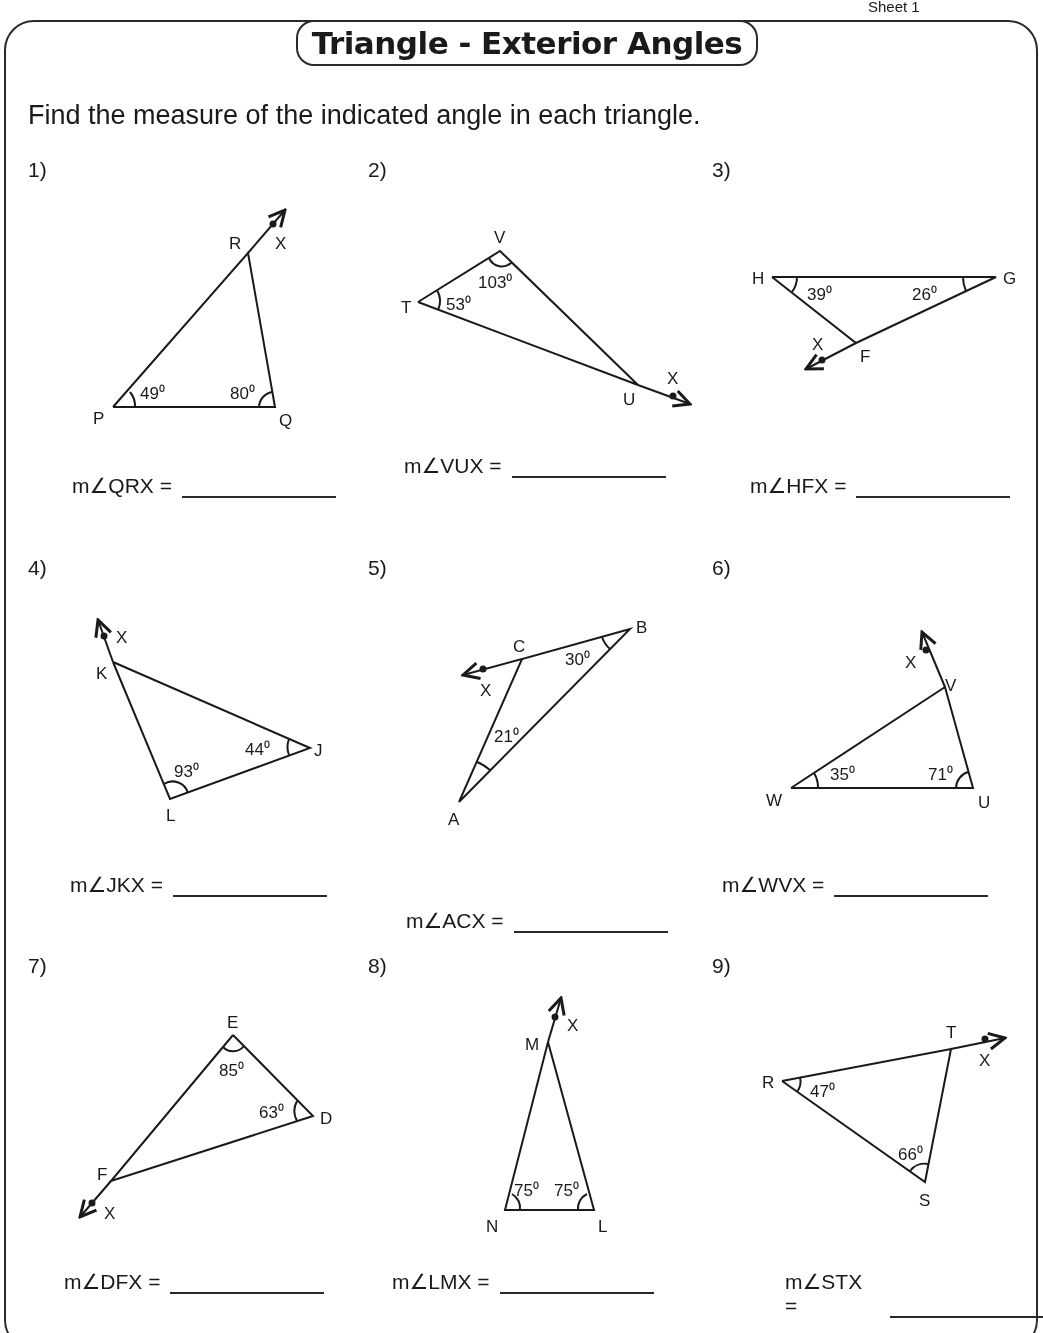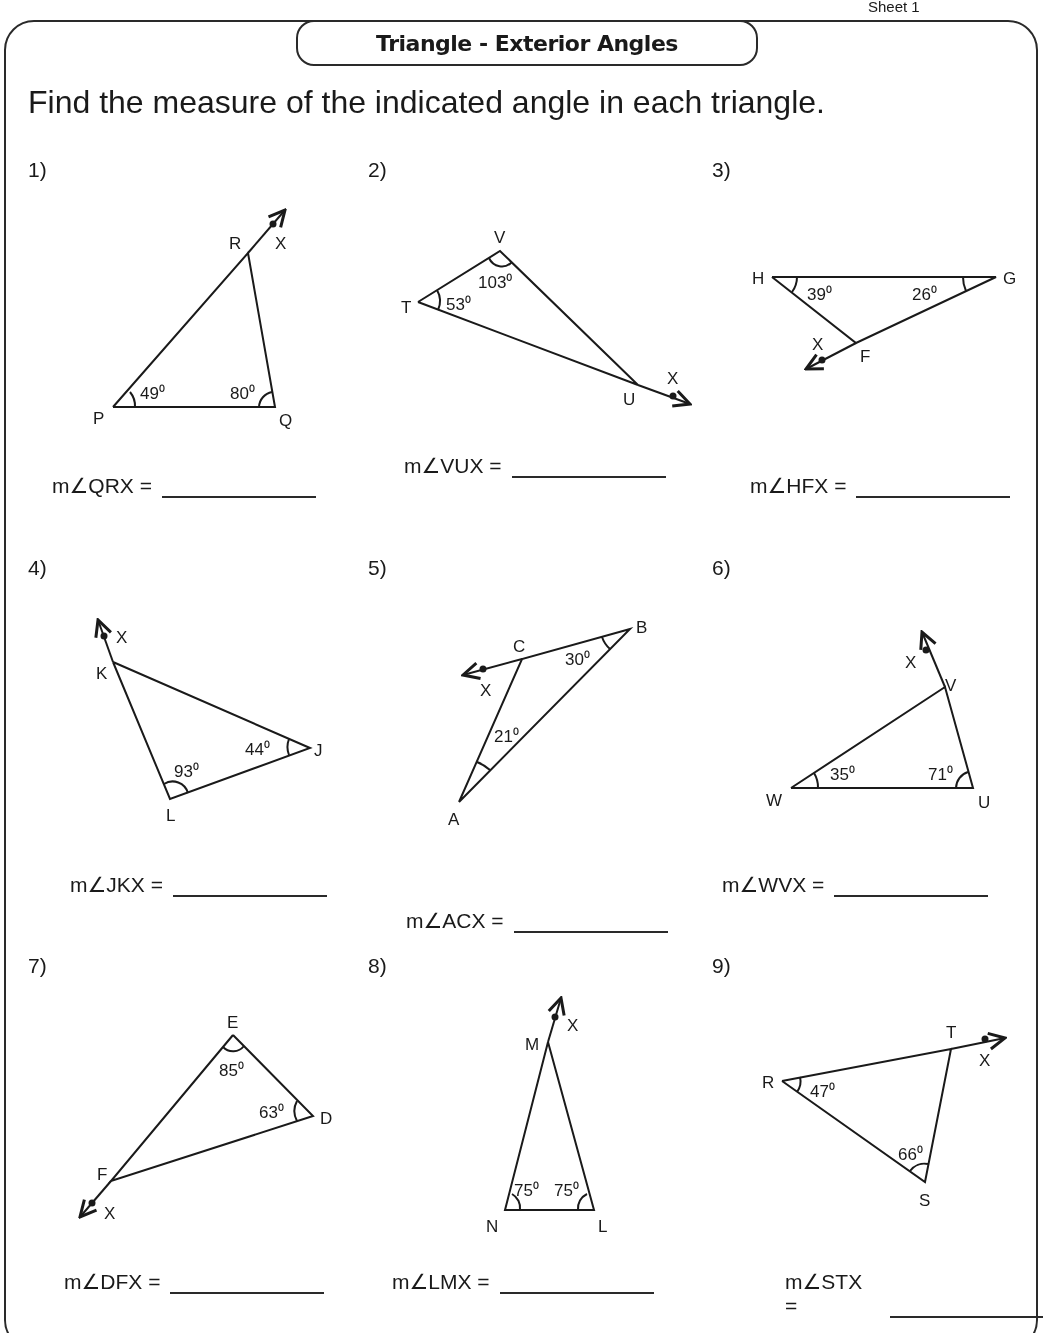--- a/index.html
+++ b/index.html
@@ -1,20 +1,20 @@
 <!DOCTYPE html>
 <html><head>
 <meta charset="utf-8">
 <style>
   html, body { margin:0; padding:0; background:#fff; }
   body { width:1043px; height:1333px; position:relative; overflow:hidden; font-family:"Liberation Sans", sans-serif; color:#1a1a1a; }
   .frame { position:absolute; left:4px; top:20px; width:1034px; height:1330px; border:2px solid #2a2a2a; border-radius:30px; box-sizing:border-box; }
-  .title-box { position:absolute; left:290px; top:-2px; width:462px; height:46px; background:#fff; border:2px solid #2a2a2a; border-radius:18px; box-sizing:border-box; display:flex; align-items:center; justify-content:center; font-family:"DejaVu Sans", sans-serif; font-weight:bold; font-size:22px; letter-spacing:-0.5px; }
+  .title-box { position:absolute; left:290px; top:-2px; width:462px; height:46px; background:#fff; border:2px solid #2a2a2a; border-radius:18px; box-sizing:border-box; display:flex; align-items:center; justify-content:center; font-family:"DejaVu Sans", sans-serif; font-weight:bold; font-size:31px; letter-spacing:-0.5px; }
   .sheet { position:absolute; left:868px; top:-2px; font-size:15px; }
-  .instructions { position:absolute; left:28px; top:84px; font-size:32px; }
+  .instructions { position:absolute; left:28px; top:100px; font-size:27px; }
   .pnum { position:absolute; font-size:21px; }
   svg.fig { position:absolute; overflow:visible; }
   svg text { font-family:"Liberation Sans", sans-serif; font-size:17px; fill:#1a1a1a; }
   .ans { position:absolute; font-size:21px; display:flex; align-items:flex-end; }
   .blank { display:inline-block; width:154px; border-bottom:2px solid #2a2a2a; margin-left:10px; height:22px; }
 </style>
 </head>
 <body>
 
 <div class="frame">
@@ -184,21 +184,21 @@
   <g>
     <text x="762" y="1088">R</text>
     <text x="946" y="1038">T</text>
     <text x="919" y="1206">S</text>
     <text x="979" y="1066">X</text>
     <text x="810" y="1097">47⁰</text>
     <text x="898" y="1160">66⁰</text>
   </g>
 </svg>
 
-<div class="ans" style="left:52px;top:474px">
+<div class="ans" style="left:72px;top:474px">
   <span>m∠QRX =</span>
   <span class="blank"></span>
 </div>
 <div class="ans" style="left:404px;top:454px">
   <span>m∠VUX =</span>
   <span class="blank"></span>
 </div>
 <div class="ans" style="left:750px;top:474px">
   <span>m∠HFX =</span>
   <span class="blank"></span>

